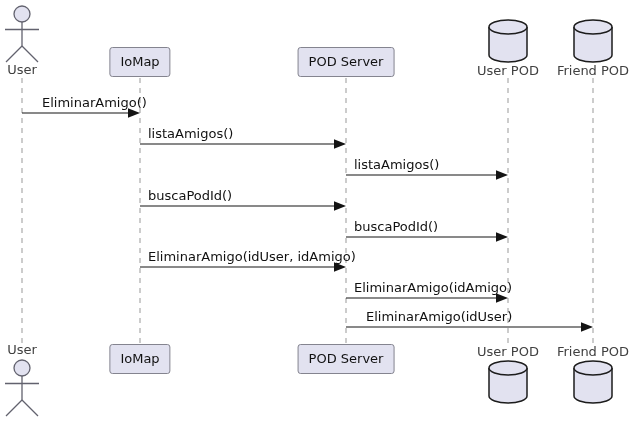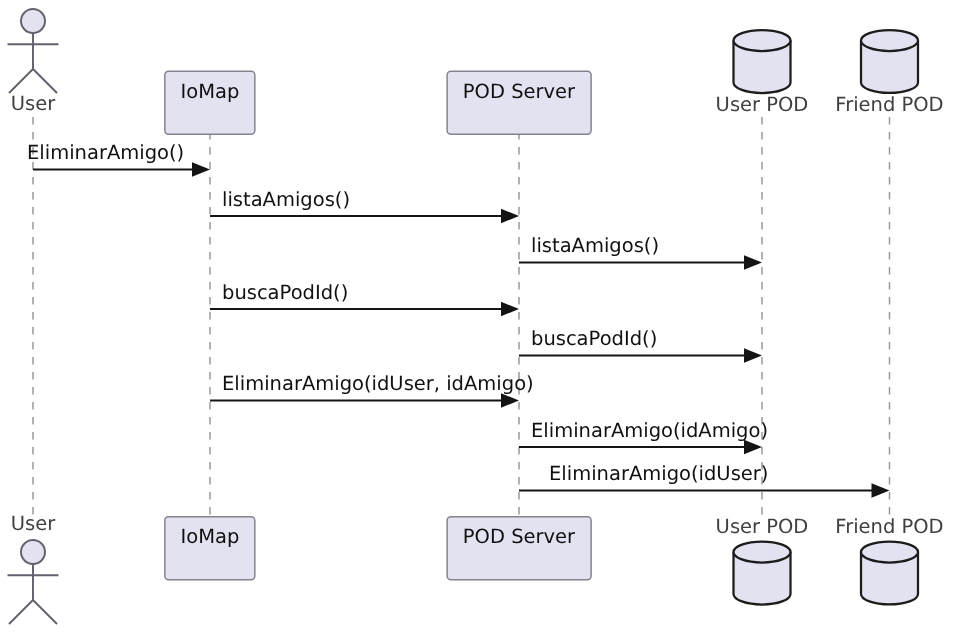--- a/index.html
+++ b/index.html
@@ -7,21 +7,21 @@
     position: relative;
     width: 635px; height: 426px;
     background: #ffffff;
     font-family: "DejaVu Sans", "Liberation Sans", sans-serif;
     overflow: hidden;
   }
   .canvas svg { position: absolute; left: 0; top: 0; }
   .pbox {
     position: absolute;
     transform: translateX(-50%);
-    height: 43px; line-height: 28px;
+    height: 30px; line-height: 28px;
     padding: 0 10px;
     box-sizing: border-box;
     background: #E2E2F0;
     border: 1.3px solid #84848f;
     border-radius: 3px;
     font-size: 13px; color: #111111;
     white-space: nowrap;
     text-align: center;
   }
   .plabel {
@@ -84,21 +84,21 @@
 <div class="plabel" style="left: 22px; top: 62px;">User</div>
     <div class="plabel" style="left: 22px; top: 342px;">User</div>
     <div class="pbox" style="left: 140px; top: 47px;">IoMap</div>
     <div class="pbox" style="left: 140px; top: 344px;">IoMap</div>
     <div class="pbox" style="left: 346px; top: 47px;">POD Server</div>
     <div class="pbox" style="left: 346px; top: 344px;">POD Server</div>
     <div class="plabel" style="left: 508px; top: 63px;">User POD</div>
     <div class="plabel" style="left: 508px; top: 344px;">User POD</div>
     <div class="plabel" style="left: 593px; top: 63px;">Friend POD</div>
     <div class="plabel" style="left: 593px; top: 344px;">Friend POD</div>
-    <div class="msg-label" style="left: 18px; bottom: 316px;">EliminarAmigo()</div>
+    <div class="msg-label" style="left: 42px; bottom: 316px;">EliminarAmigo()</div>
     <div class="msg-label" style="left: 148px; bottom: 285px;">listaAmigos()</div>
     <div class="msg-label" style="left: 354px; bottom: 254px;">listaAmigos()</div>
     <div class="msg-label" style="left: 148px; bottom: 223px;">buscaPodId()</div>
     <div class="msg-label" style="left: 354px; bottom: 192px;">buscaPodId()</div>
     <div class="msg-label" style="left: 148px; bottom: 162px;">EliminarAmigo(idUser, idAmigo)</div>
     <div class="msg-label" style="left: 354px; bottom: 131px;">EliminarAmigo(idAmigo)</div>
     <div class="msg-label" style="left: 354px; bottom: 102px; margin-left: 12px;">EliminarAmigo(idUser)</div>
   </div>
 
 </body></html>

